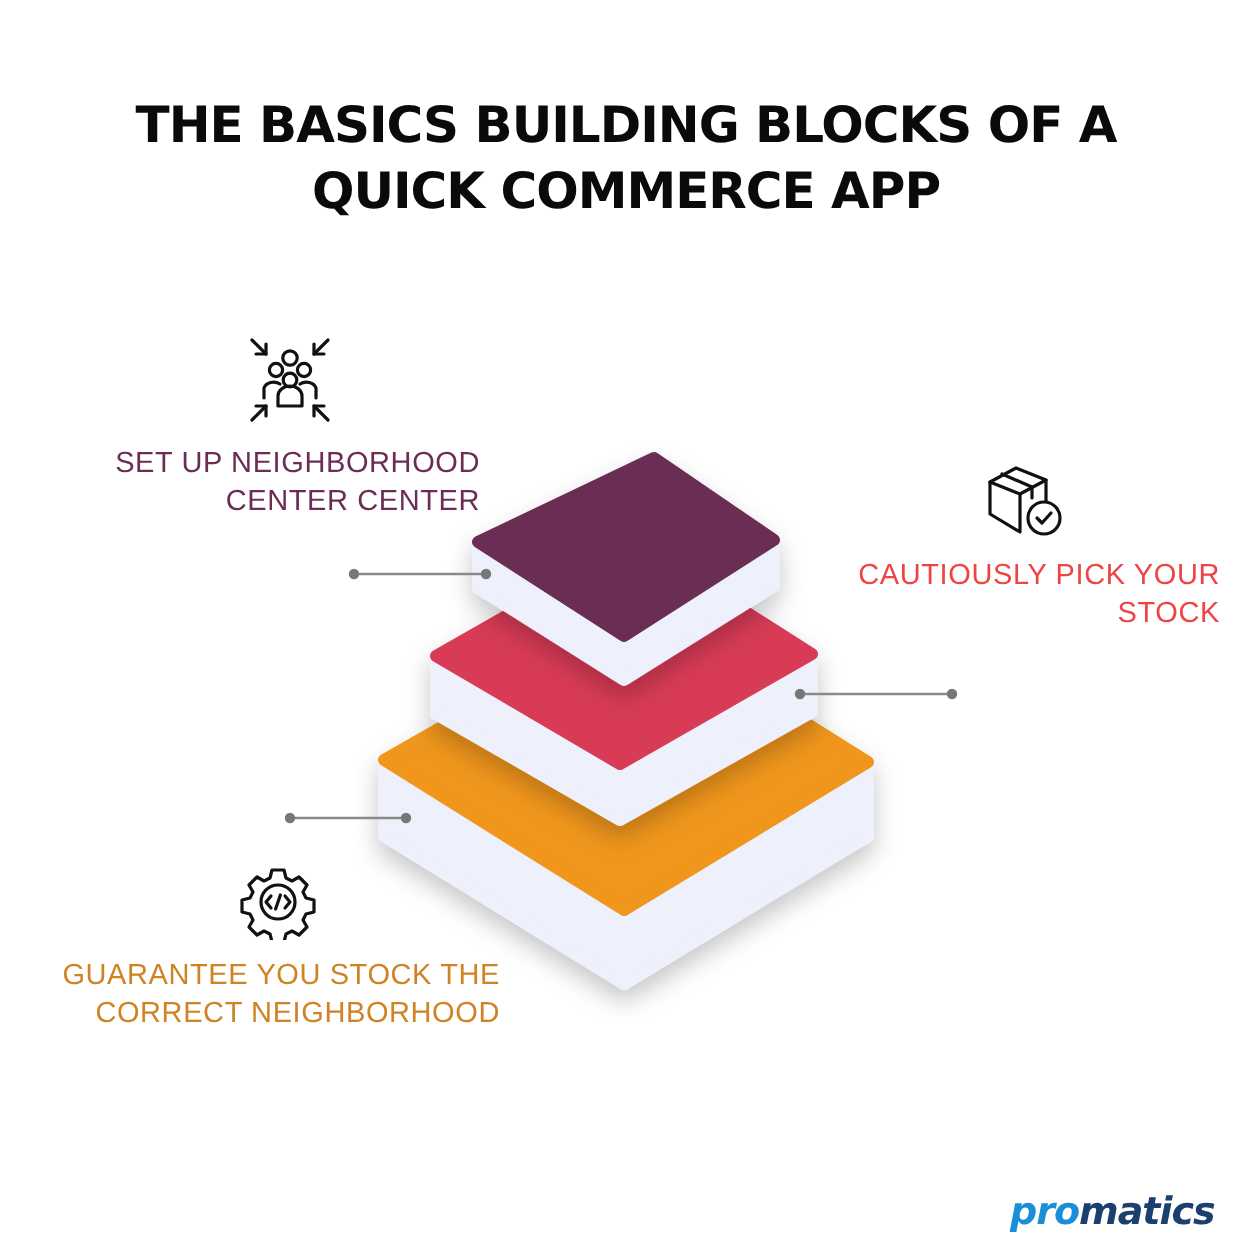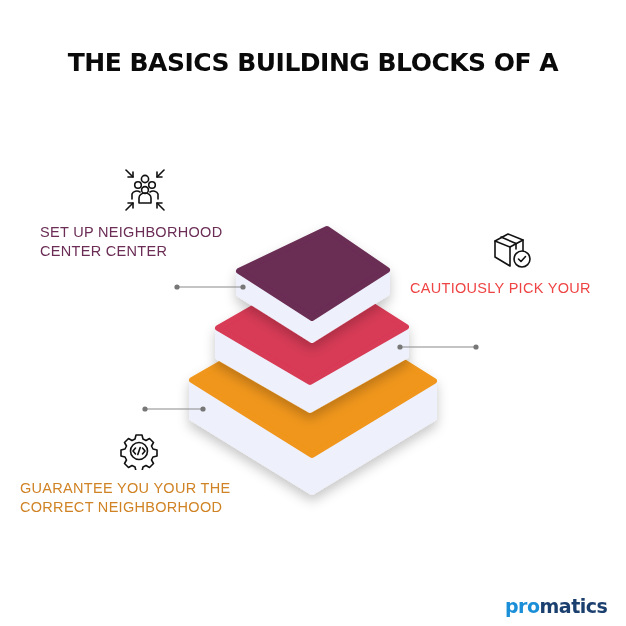--- a/index.html
+++ b/index.html
@@ -1,34 +1,35 @@
 <!DOCTYPE html>
 <html><head>
   <meta charset="utf-8">
   <style>
     html, body { margin:0; padding:0; }
     body { width:626px; height:626px; background:#ffffff; position:relative; overflow:hidden; font-family:"Liberation Sans", sans-serif; }
     .title { position:absolute; left:0; top:18px; width:626px; text-align:center; font-family:"DejaVu Sans", sans-serif; font-weight:bold; font-size:25px; line-height:33px; color:#0a0a0a; letter-spacing:-0.5px;margin-top:28px; }
     .title span { display:block; }
-    .label { position:absolute; text-align:left; font-family:"Liberation Sans", sans-serif; font-size:14.5px; line-height:19px; letter-spacing:0.3px; }
+    .label { position:absolute; text-align:right; font-family:"Liberation Sans", sans-serif; font-size:14.5px; line-height:19px; letter-spacing:0.3px; }
     .label span { display:block; }
     .l1 { left:40px; top:223px; width:200px; color:#6b2d55; }
     .l2 { left:410px; top:279px; width:200px; color:#ef4444; }
     .l3 { left:20px; top:479px; width:230px; color:#d08324; }
     .icon { position:absolute; }
     svg.stack { position:absolute; left:0; top:0; }
-    .logo { position:absolute; left:505px; top:595px; font-family:"DejaVu Sans", sans-serif; font-weight:bold; font-size:19px; letter-spacing:-0.5px; }
+    .logo { position:absolute; left:505px; top:595px; font-family:"DejaVu Sans", sans-serif; font-weight:bold; font-size:19px; letter-spacing:-0.5px;font-style:italic; }
     .logo .pro { color:#1a8fd8; }
     .logo .matics { color:#1b3f6e; }
   </style>
 </head>
 <body>
 
 <div class="title">
   <span>THE BASICS BUILDING BLOCKS OF A</span>
+  <span>QUICK COMMERCE APP</span>
 </div>
 
 <svg class="stack" width="626" height="626" viewBox="0 0 626 626">
   <defs>
     <filter id="sh" x="-20%" y="-20%" width="140%" height="160%">
       <feDropShadow dx="0" dy="6" stdDeviation="6" flood-color="#000" flood-opacity="0.22"></feDropShadow>
     </filter>
   </defs>
 
   <g filter="url(#sh)">
@@ -105,22 +106,23 @@
   </g>
 </svg>
 
 <div class="label l1">
   <span>SET UP NEIGHBORHOOD</span>
   <span>CENTER CENTER</span>
 </div>
 
 <div class="label l2">
   <span>CAUTIOUSLY PICK YOUR</span>
+  <span>STOCK</span>
 </div>
 
 <div class="label l3">
-  <span>GUARANTEE YOU YOUR THE</span>
+  <span>GUARANTEE YOU STOCK THE</span>
   <span>CORRECT NEIGHBORHOOD</span>
 </div>
 
 <div class="logo">
   <span class="pro">pro</span><span class="matics">matics</span>
 </div>
 
 </body></html>

